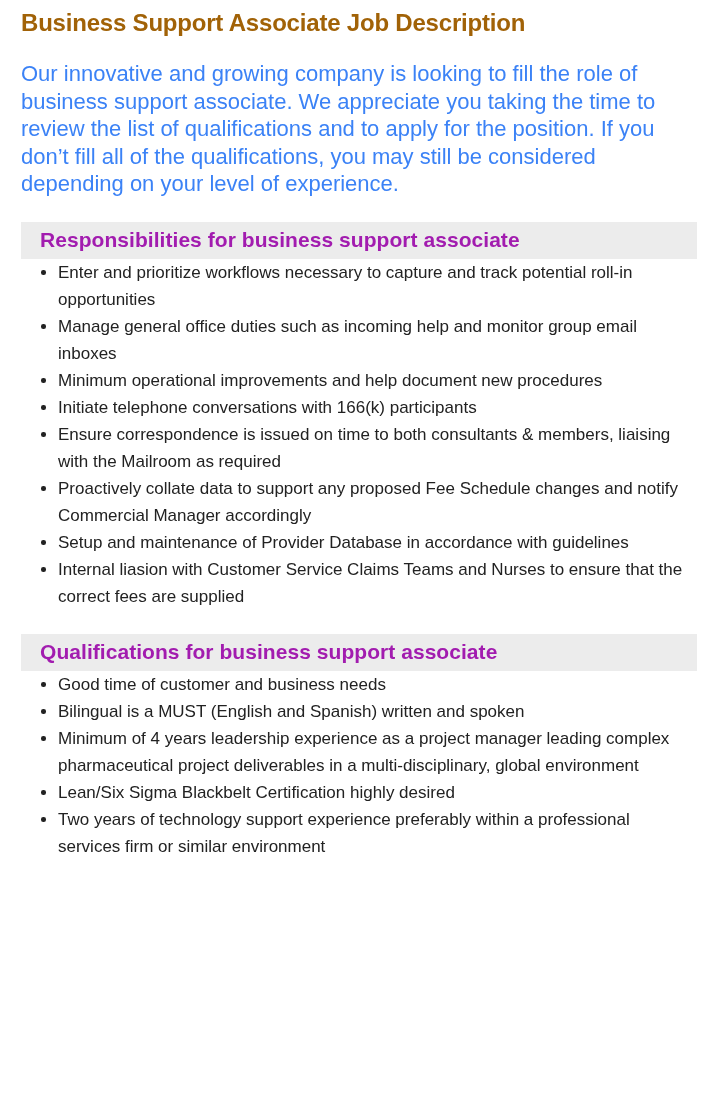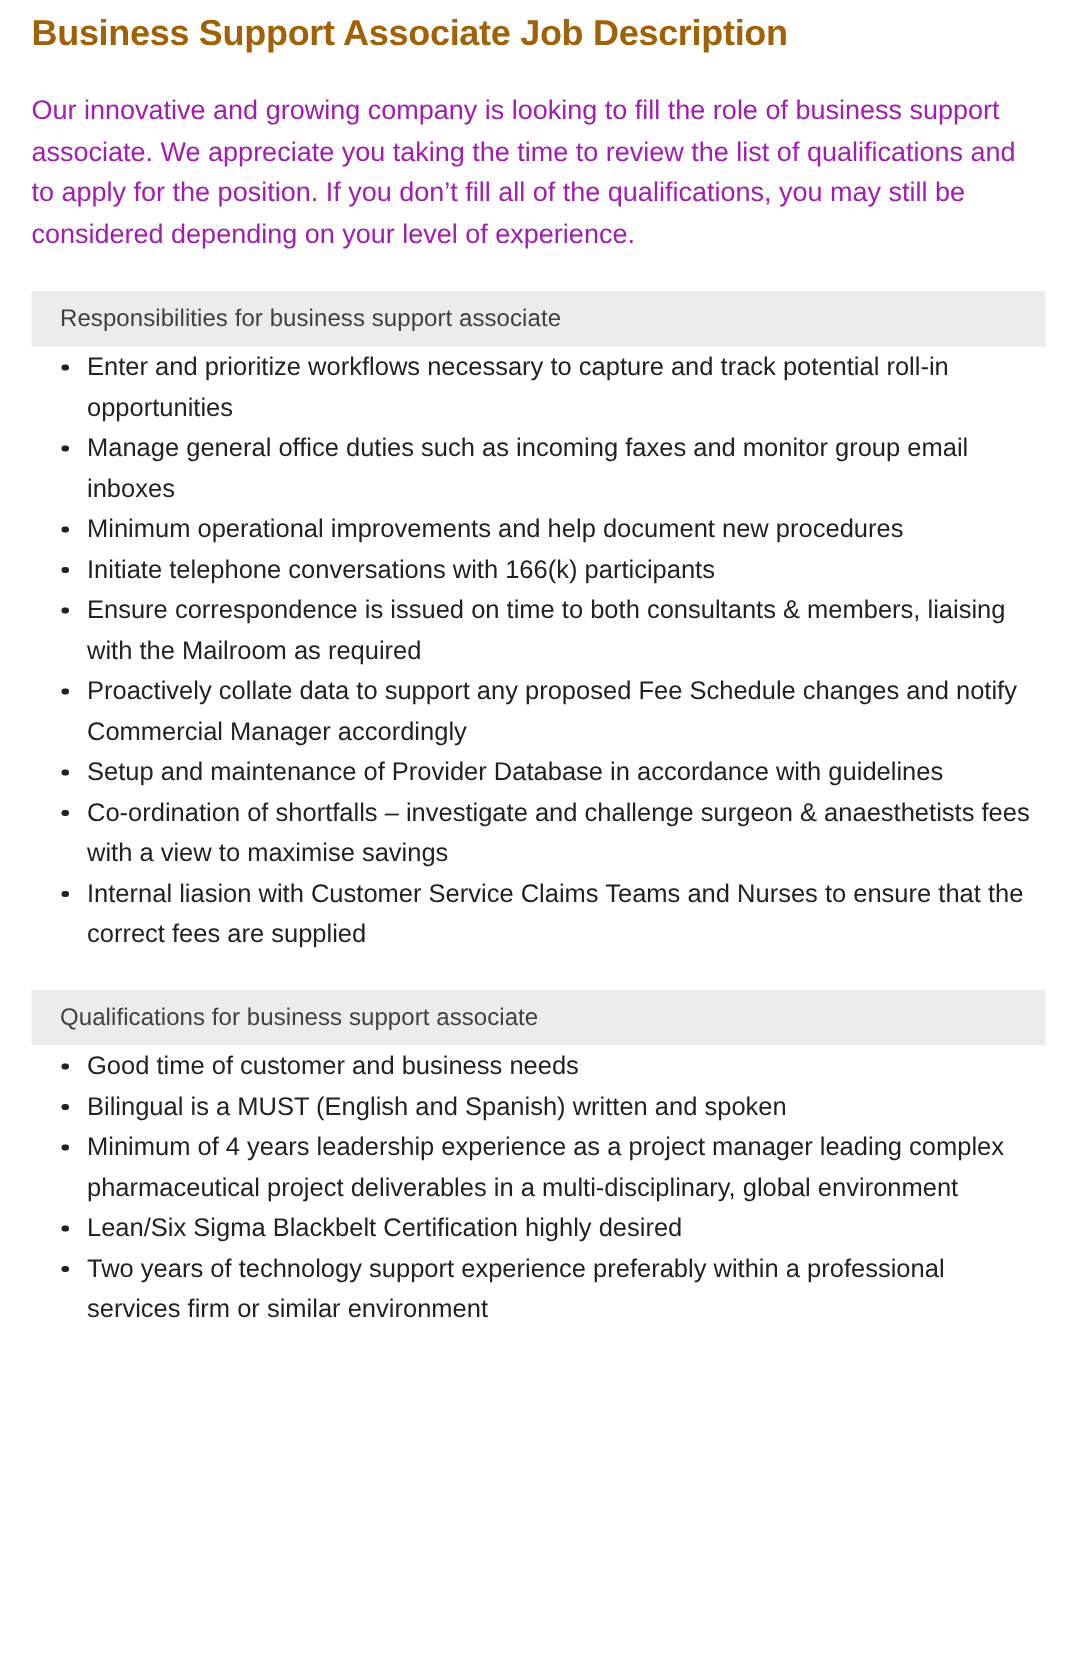--- a/index.html
+++ b/index.html
@@ -29,43 +29,43 @@
     line-height: 38px;
     font-weight: bold;
     letter-spacing: -0.2px;
     color: #a16207;
     white-space: nowrap;
   }
 
   .intro {
     margin: 0;
     padding: 18px 25px 0 21px;
-    font-size: 18px;
+    font-size: 22px;
     line-height: 27.5px;
-    color: #a21caf;
+    color: #3b82f6;
   }
 
   .section {
     margin: 0;
     padding: 0;
   }
 
   .section-header {
     margin: 24px 23px 0 21px;
     background: #ececec;
     height: 37px;
     display: flex;
     align-items: center;
     box-sizing: border-box;
     padding-left: 19px;
   }
   .section-header-text {
-    font-size: 16px;
-    font-weight: normal;
-    color: #404040;
+    font-size: 21px;
+    font-weight: bold;
+    color: #a21caf;
     letter-spacing: 0.05px;
   }
 
   ul.bullet-list {
     list-style: none;
     margin: 0;
     padding: 0;
   }
 
   ul.bullet-list li {
@@ -99,27 +99,26 @@
   <h1 class="job-title">Business Support Associate Job Description</h1>
 
   <p class="intro">Our innovative and growing company is looking to fill the role of business support associate. We appreciate you taking the time to review the list of qualifications and to apply for the position. If you don’t fill all of the qualifications, you may still be considered depending on your level of experience.</p>
 
   <div class="section">
     <div class="section-header">
       <span class="section-header-text">Responsibilities for business support associate</span>
     </div>
     <ul class="bullet-list list-responsibilities">
         <li>Enter and prioritize workflows necessary to capture and track potential roll-in opportunities</li>
-        <li>Manage general office duties such as incoming faxes and monitor group email inboxes</li>
+        <li>Manage general office duties such as incoming help and monitor group email inboxes</li>
         <li>Minimum operational improvements and help document new procedures</li>
         <li>Initiate telephone conversations with 166(k) participants</li>
         <li>Ensure correspondence is issued on time to both consultants &amp; members, liaising with the Mailroom as required</li>
         <li>Proactively collate data to support any proposed Fee Schedule changes and notify Commercial Manager accordingly</li>
         <li>Setup and maintenance of Provider Database in accordance with guidelines</li>
-        <li>Co-ordination of shortfalls – investigate and challenge surgeon &amp; anaesthetists fees with a view to maximise savings</li>
         <li>Internal liasion with Customer Service Claims Teams and Nurses to ensure that the correct fees are supplied</li>
       </ul>
   </div>
 
   <div class="section">
     <div class="section-header">
       <span class="section-header-text">Qualifications for business support associate</span>
     </div>
     <ul class="bullet-list list-qualifications">
         <li>Good time of customer and business needs</li>

